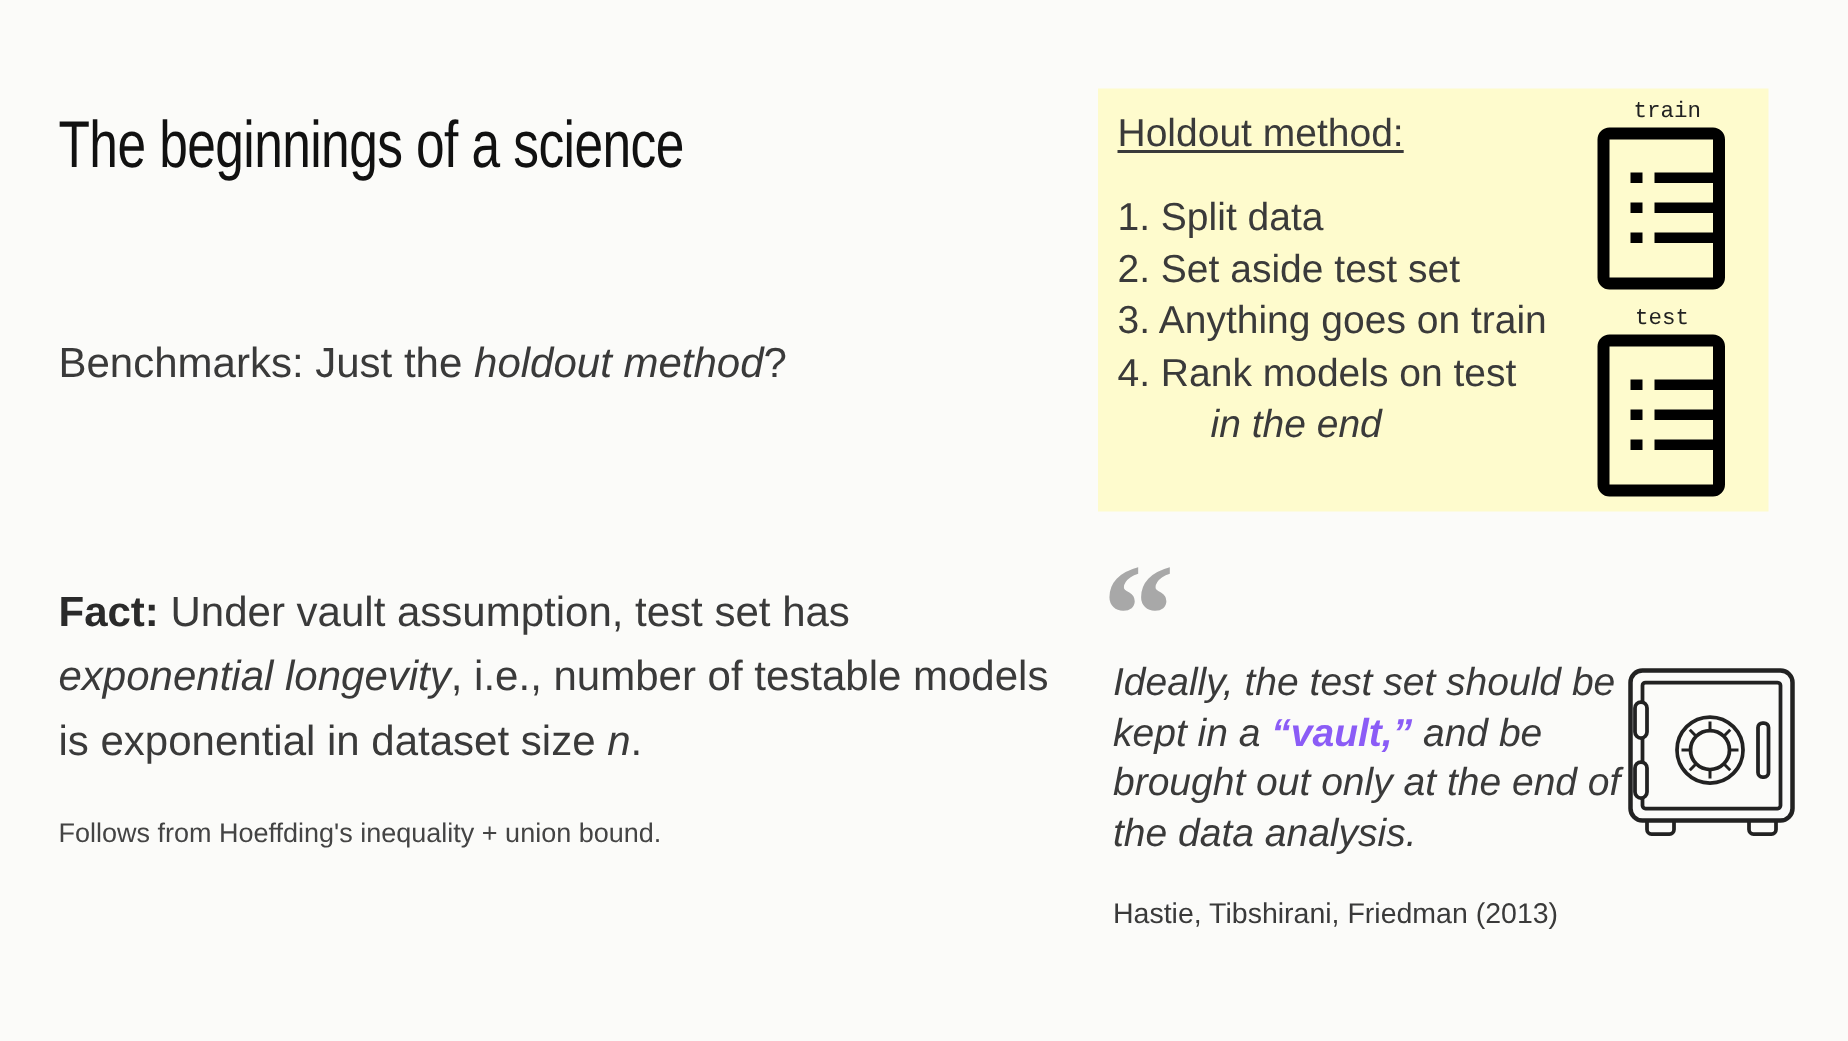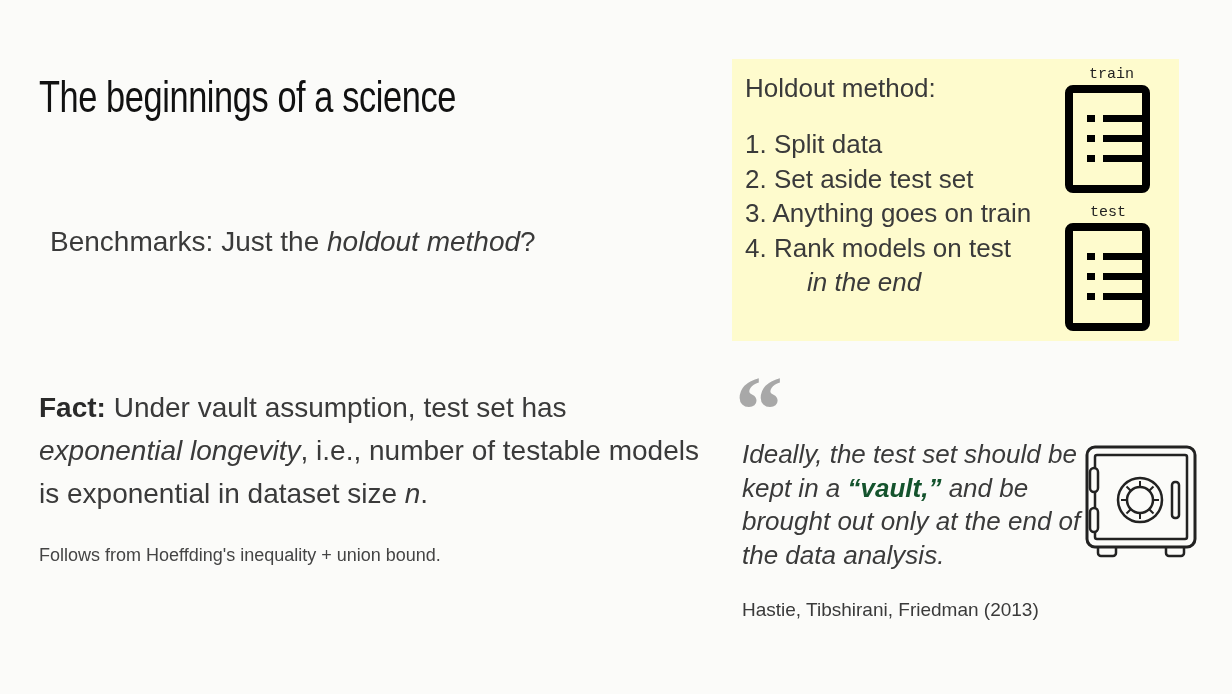--- a/index.html
+++ b/index.html
@@ -13,40 +13,40 @@
   .title {
     position: absolute; left: 39px; top: 72px;
     font-family: "Liberation Sans Narrow", "Liberation Sans", sans-serif;
     font-size: 44px; font-weight: normal; color: #111;
     transform: scaleX(0.78); transform-origin: left top;
     letter-spacing: -0.5px;
     white-space: nowrap;
   }
   .benchmarks {
     position: absolute; left: 39px; top: 226px;
-    font-size: 28px; color: #3a3a3a; white-space: nowrap; margin-left: 11px;
+    font-size: 28px; color: #3a3a3a; white-space: nowrap;
   }
   .fact {
     position: absolute; left: 39px; top: 386px;
     font-size: 28px; color: #3a3a3a; line-height: 43px;
     width: 660px;
   }
   .fact b { color: #2a2a2a; }
   .footnote {
     position: absolute; left: 39px; top: 545px;
     font-size: 18px; color: #444; white-space: nowrap;
   }
   .holdout {
     position: absolute; left: 732px; top: 59px;
     width: 447px; height: 282px;
     background: #fefbcd;
   }
   .holdout .htitle {
     position: absolute; left: 13px; top: 14px;
-    font-size: 26px; color: #3a3a3a; 
+    font-size: 26px; color: #3a3a3a; text-decoration: underline;
     text-underline-offset: 3px;
   }
   .holdout ol {
     position: absolute; left: 13px; top: 68px;
     margin: 0; padding: 0; list-style: none;
     font-size: 26px; color: #3a3a3a; line-height: 34.5px;
   }
   .holdout .sub { font-style: italic; padding-left: 62px; }
   .doc-icon {
     position: absolute; width: 86px; height: 92px;
@@ -62,21 +62,21 @@
   .quote-mark {
     position: absolute; left: 735px; top: 362px;
     font-family: "Liberation Serif", serif; font-size: 96px; font-weight: bold;
     color: #a8a8a8; line-height: 1;
   }
   .quote {
     position: absolute; left: 742px; top: 438px;
     font-size: 26px; font-style: italic; color: #3a3a3a; line-height: 33.5px;
     width: 340px;
   }
-  .quote b { color: #14532d; }
+  .quote b { color: #8b5cf6; }
   .attrib {
     position: absolute; left: 742px; top: 596px;
     font-size: 19px; color: #3a3a3a; line-height: 28px;
   }
   .safe { position: absolute; left: 1084px; top: 444px; }
 </style>
 </head>
 <body>
 
 <div class="title">The beginnings of a science</div>

